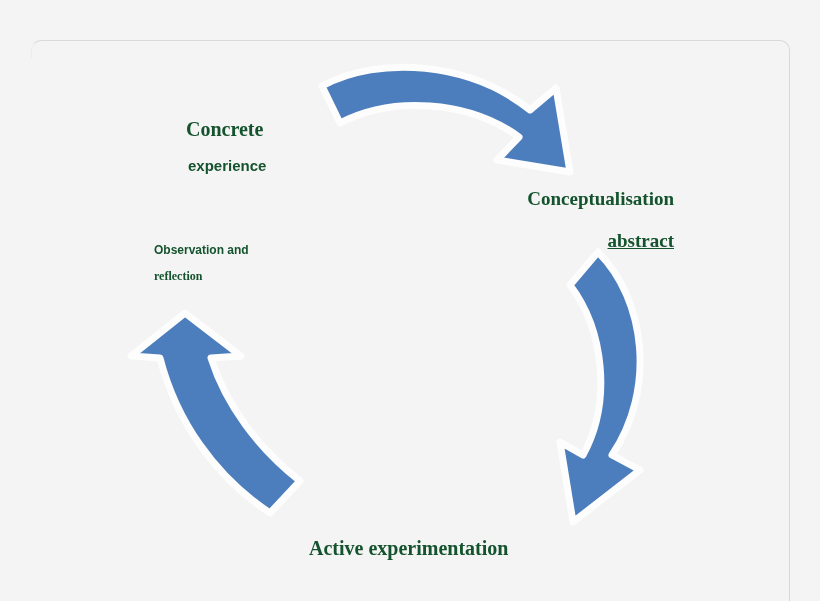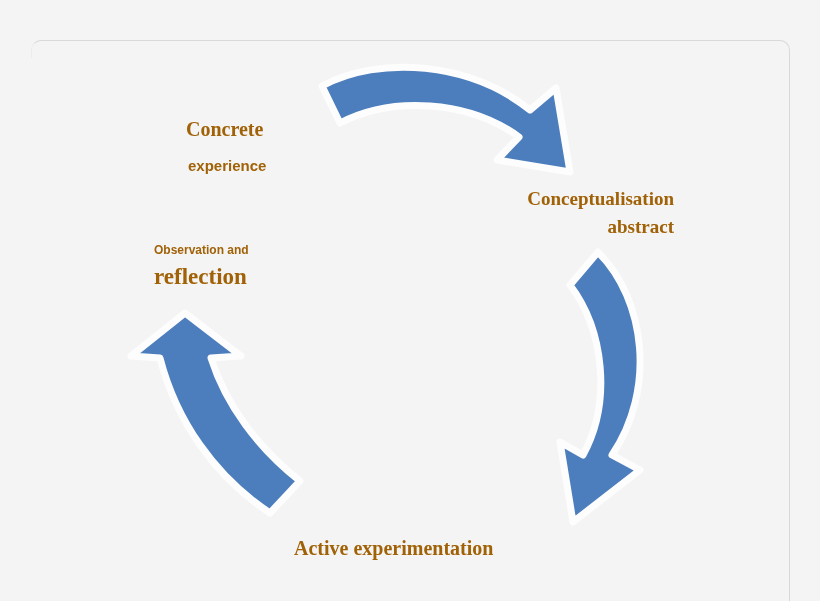--- a/index.html
+++ b/index.html
@@ -46,21 +46,21 @@
   }
   #arrows {
     position: absolute;
     left: 0;
     top: 0;
     width: 820px;
     height: 601px;
   }
   .label {
     position: absolute;
-    color: #a16207;
+    color: #14532d;
     font-weight: bold;
     line-height: 1.35;
     white-space: nowrap;
   }
   
   #label-concrete {
     left: 186px;
     top: 116px;
     text-align: left;
   }
@@ -83,42 +83,43 @@
     text-align: right;
     width: 160px;
   }
   #label-conceptualisation .line1,
   #label-conceptualisation .line2 {
     font-family: "Liberation Serif", serif;
     font-size: 19px;
     display: block;
   }
   #label-conceptualisation .line2 {
-    margin-top: 2px;
+    margin-top: 16px;
+    text-decoration: underline;
   }
   
   #label-observation {
     left: 154px;
     top: 242px;
     text-align: left;
   }
   #label-observation .line1 {
     font-family: "Liberation Sans", sans-serif;
     font-size: 12px;
     display: block;
   }
   #label-observation .line2 {
     font-family: "Liberation Serif", serif;
-    font-size: 23px;
+    font-size: 12px;
     display: block;
-    margin-top: 3px;
+    margin-top: 10px;
   }
   
   #label-active {
-    left: 294px;
+    left: 309px;
     top: 535px;
   }
   #label-active .line1 {
     font-family: "Liberation Serif", serif;
     font-size: 20px;
     display: block;
   }
 </style>
 </head>
 <body>

